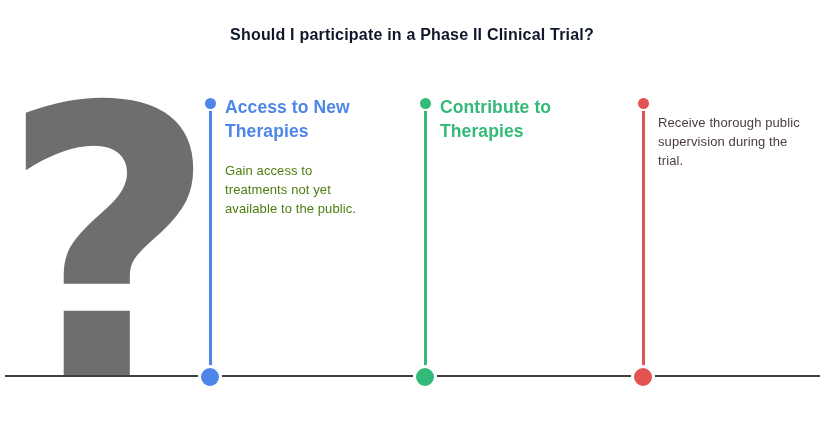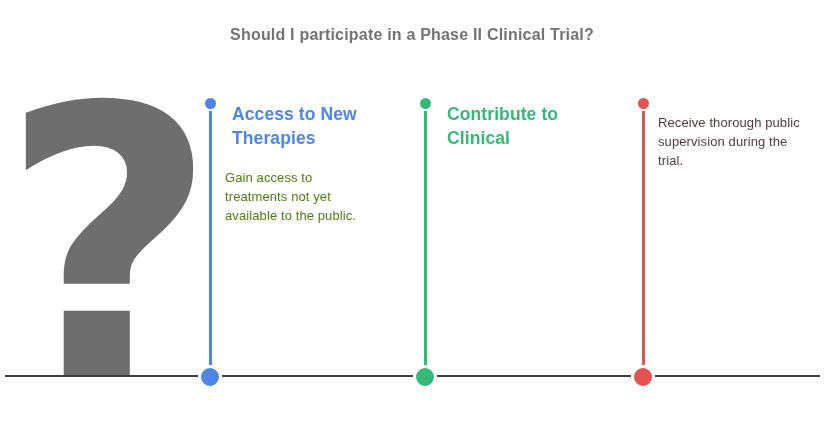--- a/index.html
+++ b/index.html
@@ -29,36 +29,36 @@
     position:absolute; left:-7.5px; top:96px; width:11px; height:11px;
     border-radius:50%; border:2px solid #ffffff; box-sizing:content-box;
   }
   .dot-bottom {
     position:absolute; left:-12px; top:365px; width:18px; height:18px;
     border-radius:50%; border:3px solid #ffffff; box-sizing:content-box;
     z-index:2;
   }
   .text-block { position:absolute; left:15px; top:95px; }
   .heading {
-    margin:7px; font-size:17.5px; font-weight:bold; line-height:24px;
+    margin:0; font-size:17.5px; font-weight:bold; line-height:24px;
     letter-spacing:0.1px;
   }
   .heading.nowrap { white-space:nowrap; }
   .body-text {
     margin:18px 0 0 0; font-size:13px; line-height:19px;
     letter-spacing:0.1px;
   }
   .w1 { width:150px; } .w2 { width:168px; } .w3 { width:145px; }
 </style>
 </head>
 <body>
 
 <div class="canvas">
 
-  <div class="page-title" style="color: #737373;">Should I participate in a Phase II Clinical Trial?</div>
+  <div class="page-title" style="color: #0f172a;">Should I participate in a Phase II Clinical Trial?</div>
 
   <svg class="qmark-svg" width="240" height="310" aria-hidden="true">
     <text class="qmark-text" x="0" y="300" font-size="375" fill="#6E6E6E">?</text>
   </svg>
 
   <div class="baseline" style="background: rgb(64, 64, 64);"></div>
 
   <div class="col" style="left:210px;">
     <div class="vline accent-bg" style="background: rgb(77, 134, 232);"></div>
     <div class="dot-top accent-bg" style="background: rgb(77, 134, 232);"></div>
@@ -67,21 +67,21 @@
       <h3 class="heading" style="color: rgb(77, 134, 232);">Access to New Therapies</h3>
       <p class="body-text" style="color: #4d7c0f;">Gain access to treatments not yet available to the public.</p>
     </div>
   </div>
 
   <div class="col" style="left:425px;">
     <div class="vline accent-bg" style="background: rgb(52, 186, 120);"></div>
     <div class="dot-top accent-bg" style="background: rgb(52, 186, 120);"></div>
     <div class="dot-bottom accent-bg" style="background: rgb(52, 186, 120);"></div>
     <div class="text-block w2">
-      <h3 class="heading" style="color: rgb(52, 186, 120);">Contribute to Clinical</h3>
+      <h3 class="heading" style="color: rgb(52, 186, 120);">Contribute to Therapies</h3>
     </div>
   </div>
 
   <div class="col" style="left:643px;">
     <div class="vline accent-bg" style="background: rgb(226, 83, 82);"></div>
     <div class="dot-top accent-bg" style="background: rgb(226, 83, 82);"></div>
     <div class="dot-bottom accent-bg" style="background: rgb(226, 83, 82);"></div>
     <div class="text-block w3">
       <p class="body-text" style="color: rgb(77, 60, 60);">Receive thorough public supervision during the trial.</p>
     </div>

